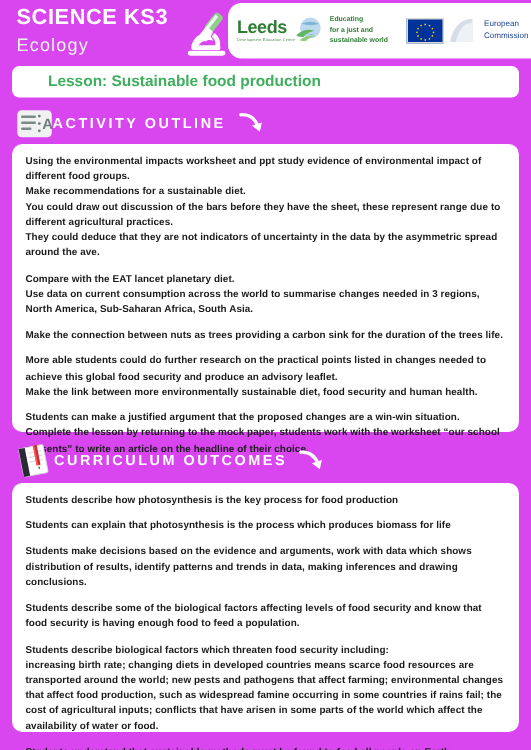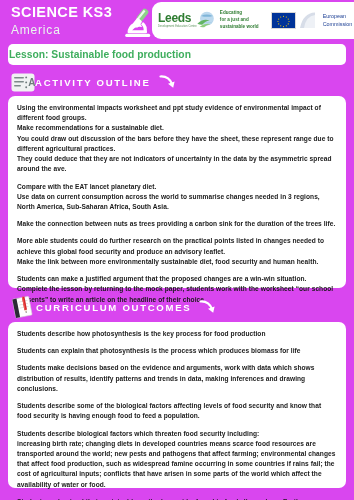--- a/index.html
+++ b/index.html
@@ -135,21 +135,21 @@
   }
 
   
   .lesson-bar {
     margin: 1px 8px 0 8px;
     height: 21px;
     background: #ffffff;
     border-radius: 5px;
     display: flex;
     align-items: center;
-    padding-left: 1px;
+    padding-left: 24px;
     box-sizing: border-box;
   }
   .lesson-bar-text {
     color: #3fae5e;
     font-size: 10.3px;
     font-weight: bold;
   }
 
   
   .section-head {
@@ -193,21 +193,21 @@
 </head>
 <body>
 
 <div class="page">
 
   <div class="header">
 
     <div class="header-left">
       <div class="title-block">
         <span class="title-main">SCIENCE KS3</span>
-        <span class="title-sub">America</span>
+        <span class="title-sub">Ecology</span>
       </div>
 
       <div class="microscope-wrap">
         <svg width="34" height="34" viewBox="0 0 34 34" aria-hidden="true">
           <g>
             <rect x="18.3" y="2.2" width="6.6" height="13.6" rx="2.3" transform="rotate(38 21.6 9)" fill="#8ed08a"></rect>
             <rect x="18.8" y="3.2" width="2.2" height="12" transform="rotate(38 19.9 9.2)" fill="#ffffff" opacity="0.85"></rect>
             <rect x="13.2" y="12.5" width="6.3" height="8.6" rx="1.6" transform="rotate(38 16.3 16.8)" fill="#ffffff"></rect>
             <path d="M6.5 24.5 Q10 14 19 17.5 L21.2 21 Q13.5 19.5 10.2 26 Z" fill="#ffffff"></path>
             <rect x="6.5" y="24.2" width="19.5" height="3.1" rx="1.5" fill="#ffffff"></rect>

